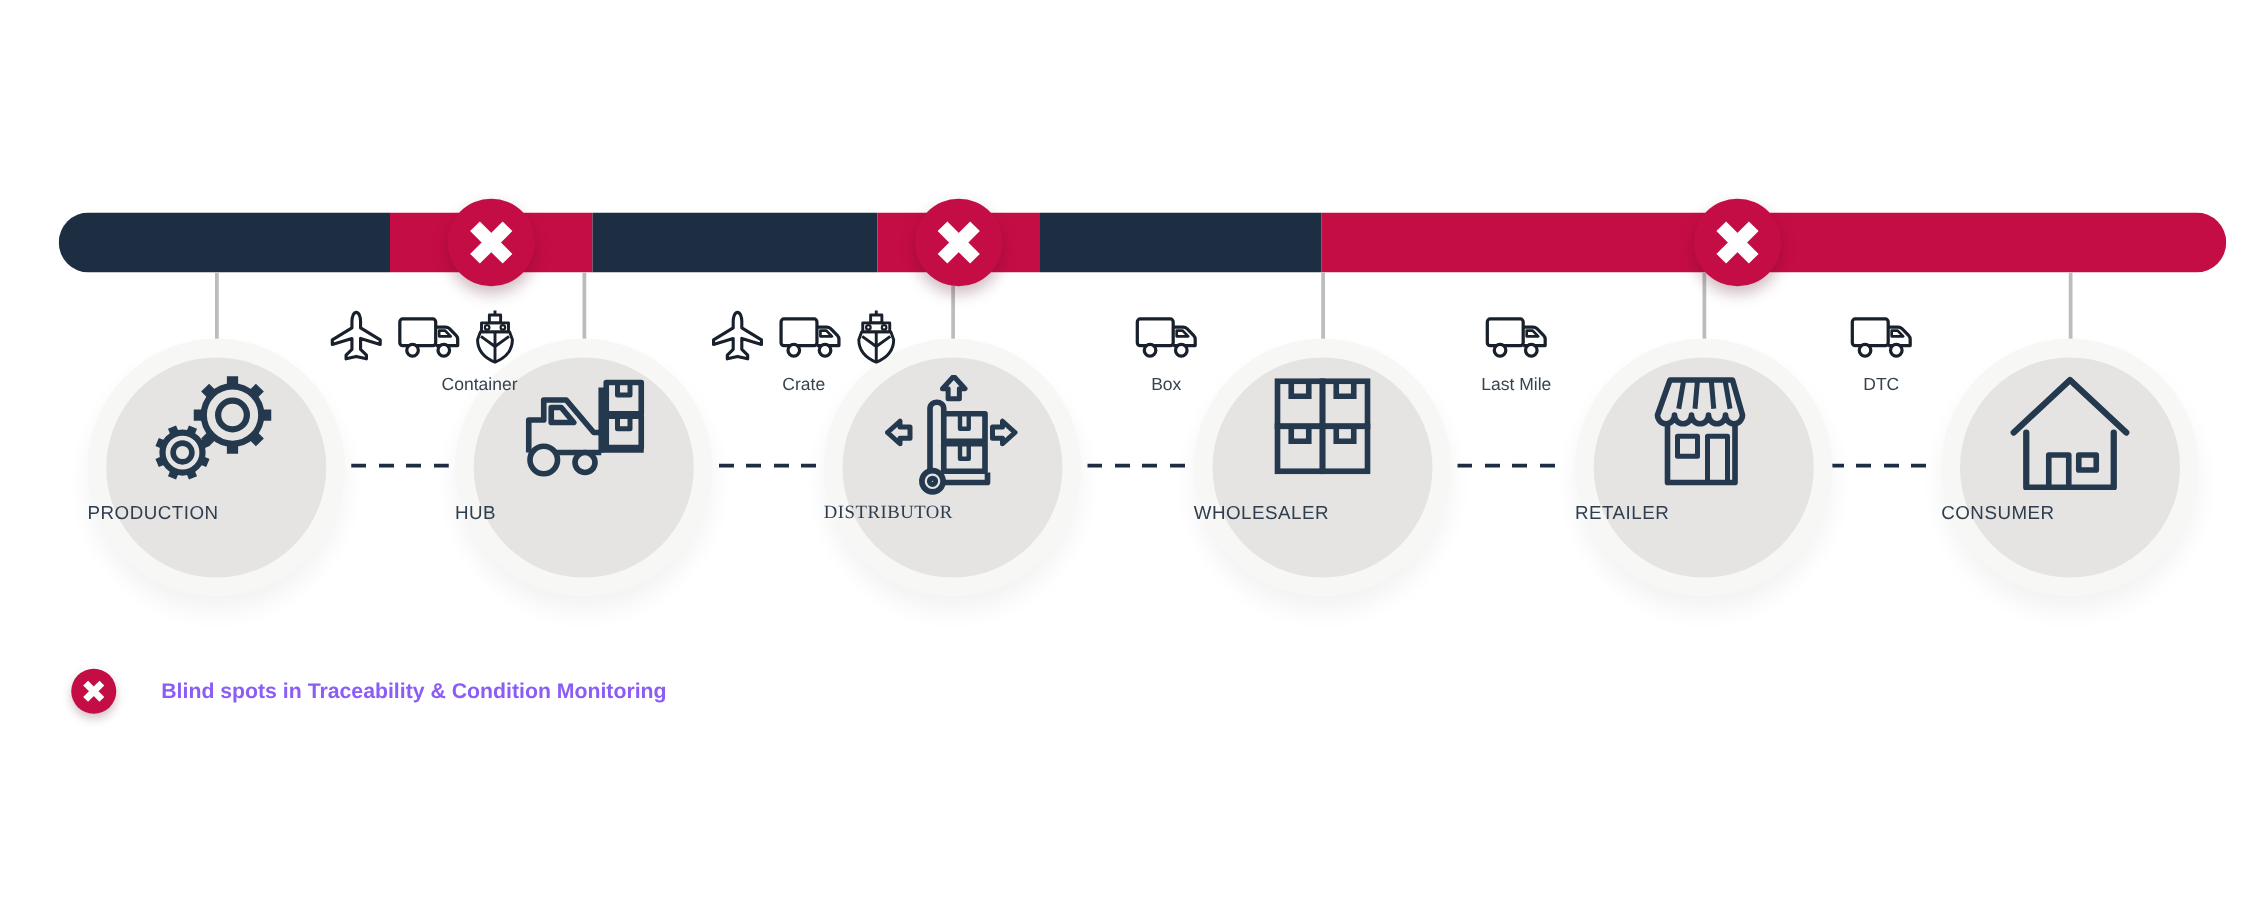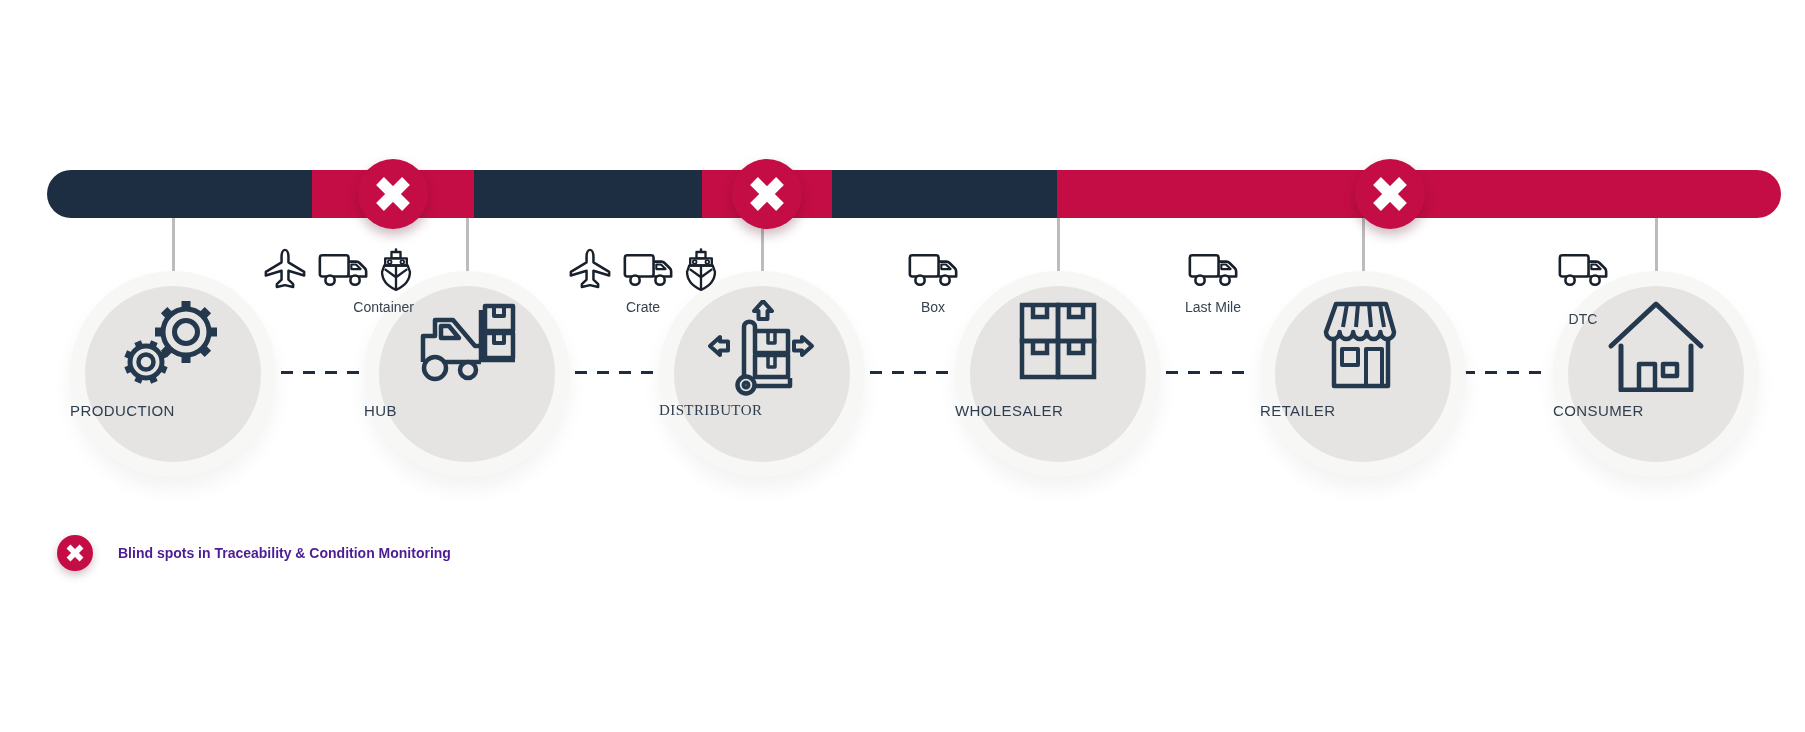--- a/index.html
+++ b/index.html
@@ -51,29 +51,29 @@
 
   
   .transport{position:absolute;top:246px;width:190px;
              display:flex;flex-direction:column;align-items:center;}
   .transport .t-icons{height:48px;display:flex;align-items:center;gap:10px;}
   .transport .t-label{margin-top:5px;font-size:14px;color:#36434F;}
   .tr-1{left:224px;align-items:flex-end;}  
   .tr-2{left:548px;text-align:center;}  
   .tr-3{left:838px;}  
   .tr-4{left:1118px;} 
-  .tr-5{left:1488px;gap:12px;} 
+  .tr-5{left:1410px;} 
 
   
   .legend{position:absolute;left:57px;top:535px;display:flex;align-items:center;}
   .legend .legend-x{width:36px;height:36px;border-radius:50%;background:#C50D45;
                     display:flex;align-items:center;justify-content:center;
                     box-shadow:0 4px 8px rgba(80,10,35,.25);}
-  .legend .legend-label{margin-left:25px;font-size:14px;font-weight:bold;
-                        color:#4c1d95;}
+  .legend .legend-label{margin-left:36px;font-size:17px;font-weight:bold;
+                        color:#8b5cf6;}
 
   svg{display:block;}
 </style>
 </head>
 <body>
 
 <div class="bar">
   <div class="seg" style="width: 265px; background: rgb(29, 46, 66);"></div>
   <div class="seg" style="width: 162px; background: rgb(197, 13, 69);"></div>
   <div class="seg" style="width: 228px; background: rgb(29, 46, 66);"></div>

